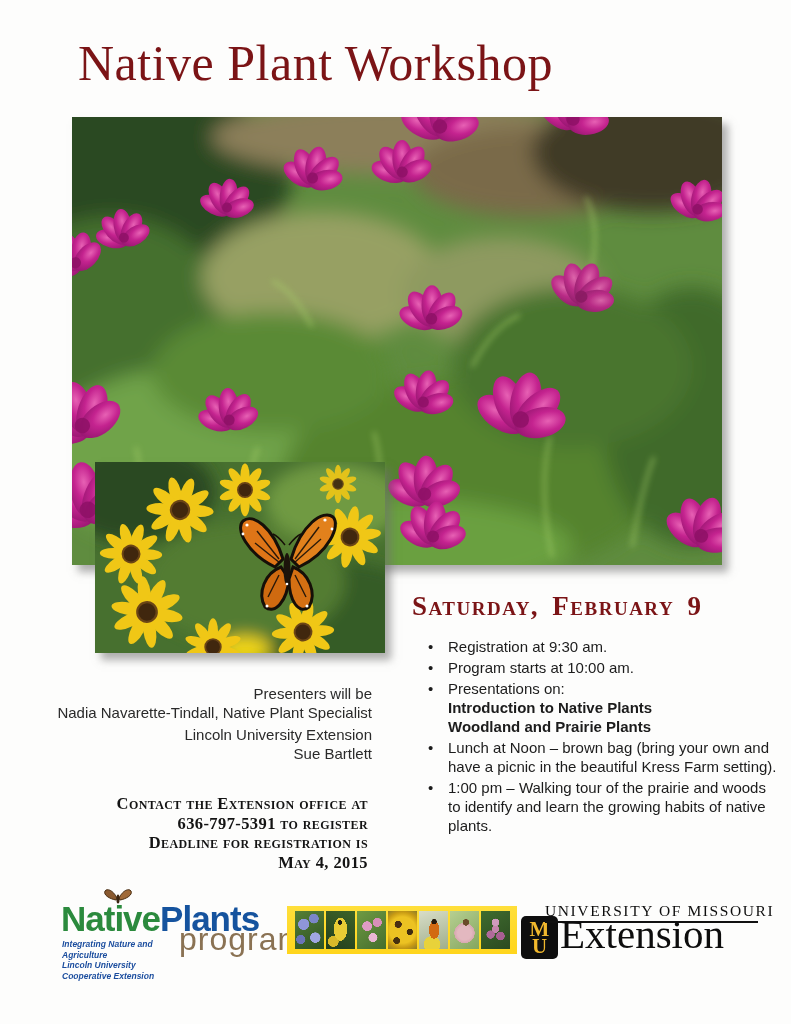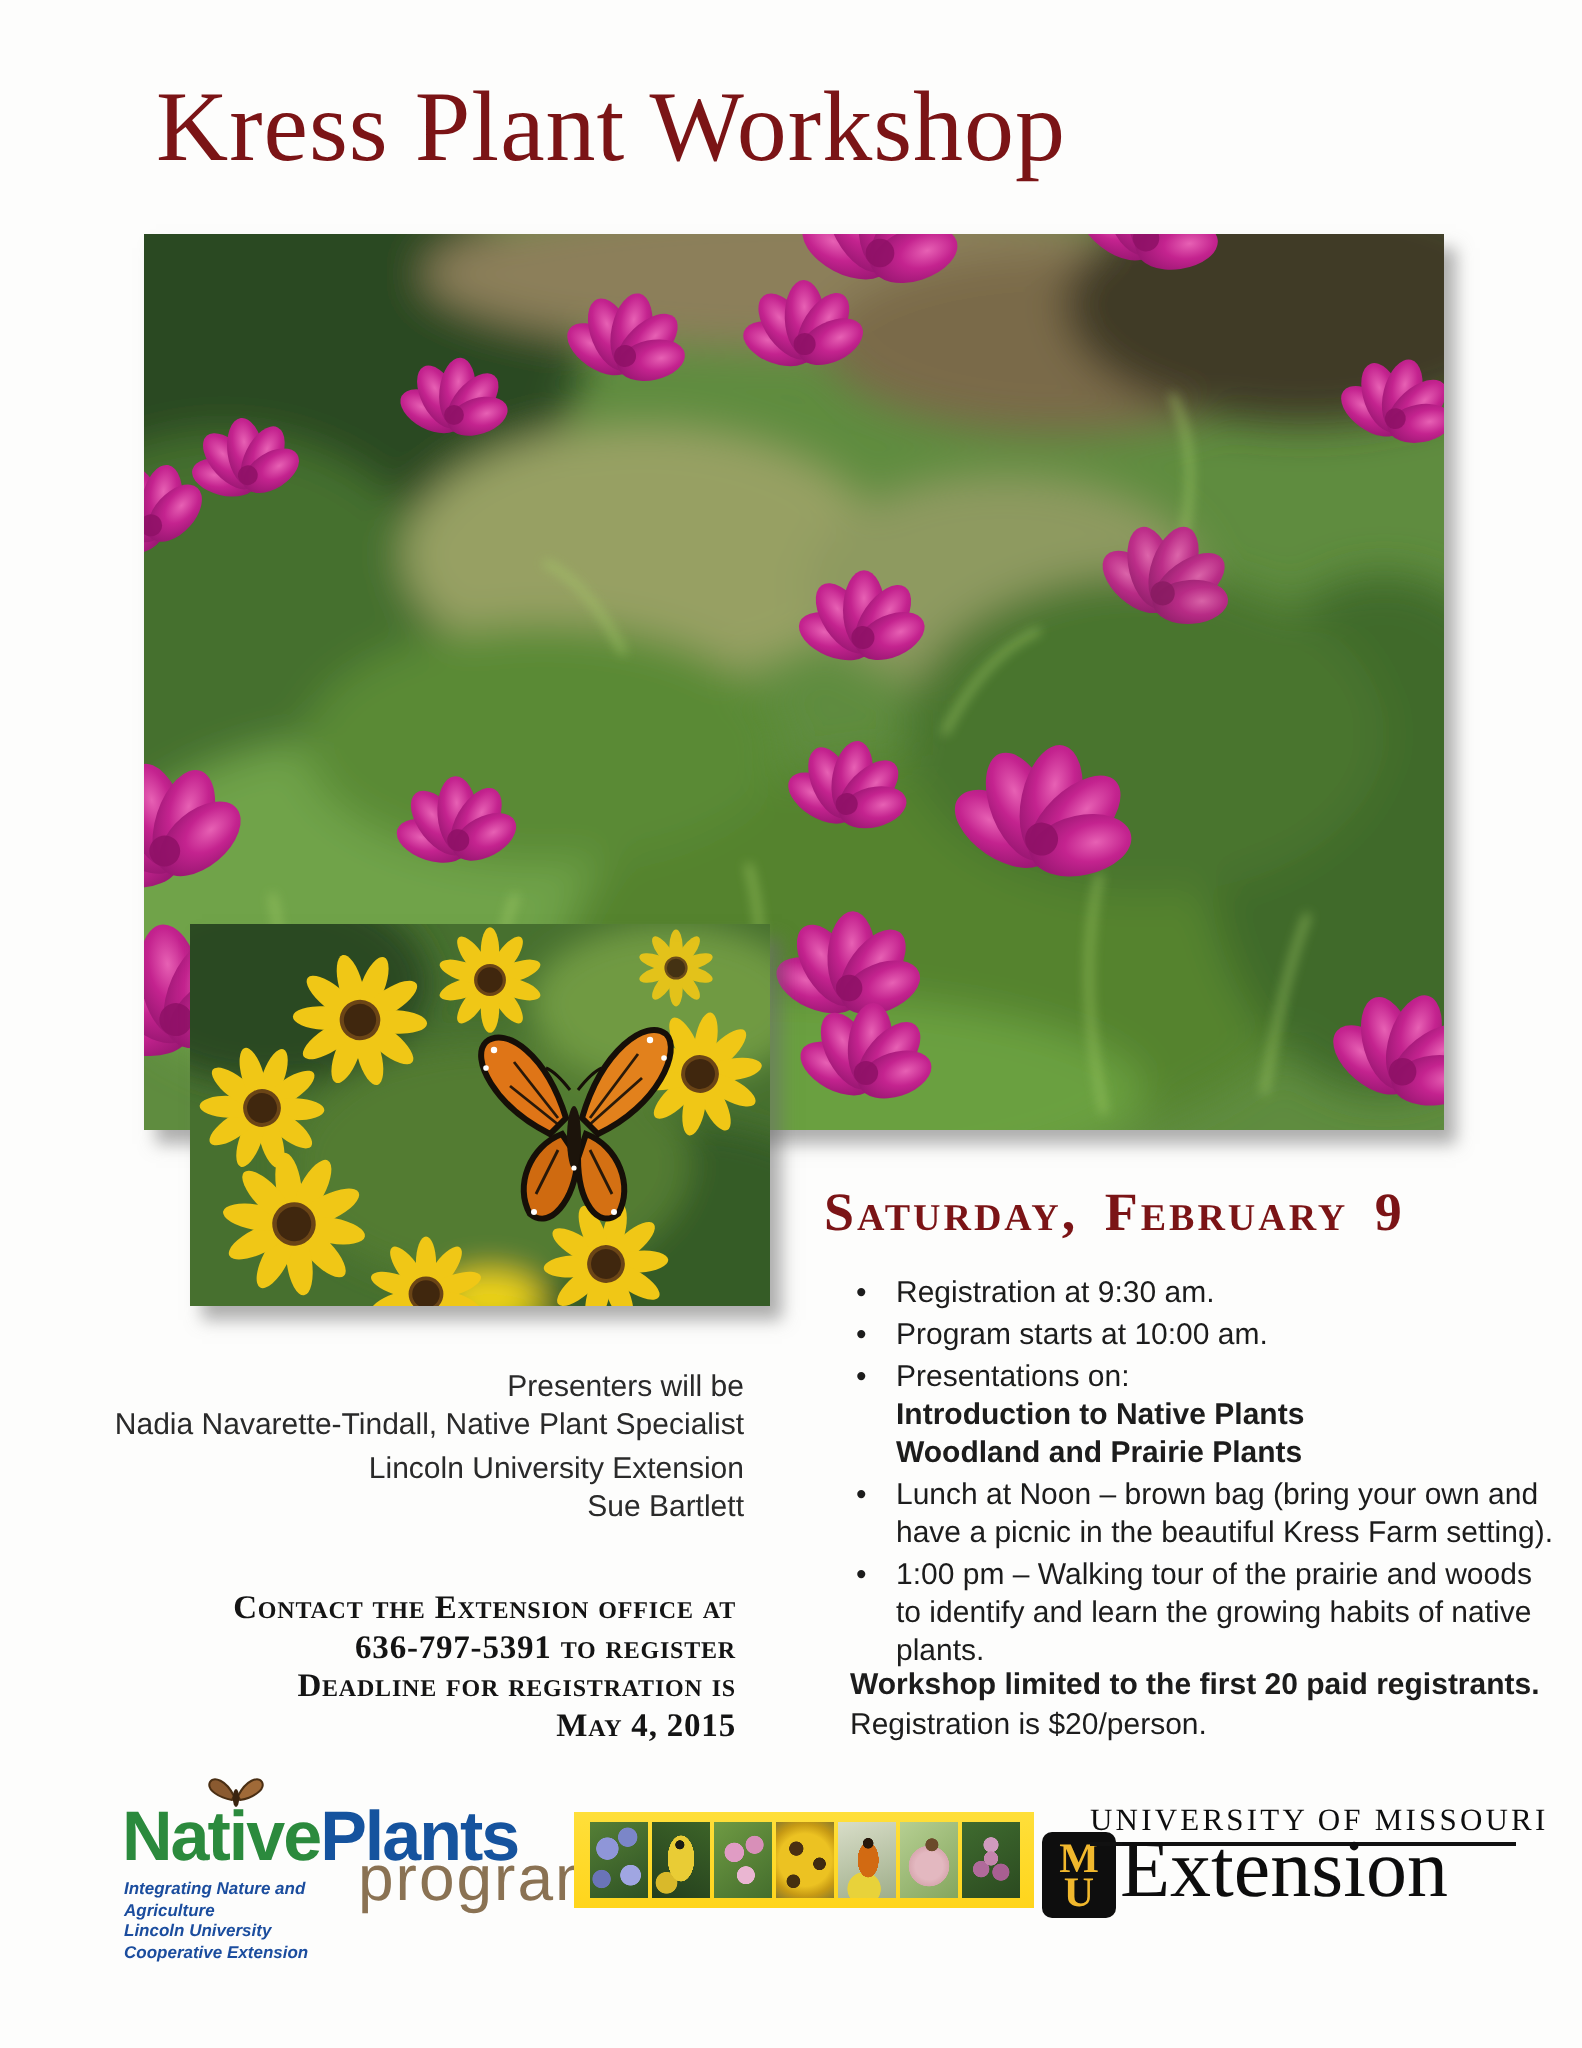--- a/index.html
+++ b/index.html
@@ -91,21 +91,21 @@
     white-space:nowrap; color:#0e0e0e;text-align:center;}
   .mu-rule{position:absolute; left:24px; top:21px; width:213px; height:2px; background:#111;}
   .mu-extension{position:absolute; left:39px; top:11px;
     font-family:"Liberation Serif", serif; font-size:41px; color:#0d0d0d; line-height:1.15;}
 </style>
 </head>
 <body>
 
 <div class="page">
 
-  <div class="title">Kress Plant Workshop</div>
+  <div class="title">Native Plant Workshop</div>
 
   <div class="photo-main" title="winecup-wildflower-meadow-photo">
     <svg viewBox="0 0 650 448" preserveAspectRatio="none">
       <defs>
         <radialGradient id="mg" cx="50%" cy="35%" r="70%">
           <stop offset="0" stop-color="#e761b4"></stop>
             <stop offset=".45" stop-color="#c4238f"></stop>
             <stop offset="1" stop-color="#93156e"></stop>
         </radialGradient>
         <filter id="b8" x="-60%" y="-60%" width="220%" height="220%">
@@ -256,24 +256,20 @@
       <div class="sub-line">Woodland and Prairie Plants</div>
     </div>
     <div class="bullet-row">
       <span>Lunch at Noon – brown bag (bring your own and have a picnic in the beautiful Kress Farm setting).</span>
     </div>
     <div class="bullet-row">
       <span>1:00 pm – Walking tour of the prairie and woods to identify and learn the growing habits of native plants.</span>
     </div>
   </div>
 
-  <div class="limit">
-    <div class="b">Workshop limited to the first 20 paid registrants.</div>
-    <div>Registration is $20/person.</div>
-  </div>
 
   <div class="presenters">
     <div>Presenters will be</div>
     <div>Nadia Navarette-Tindall, Native Plant Specialist</div>
     <div class="gap1">Lincoln University Extension</div>
     <div>Sue Bartlett</div>
   </div>
 
   <div class="contact">
     <div>Contact the Extension office at</div>

